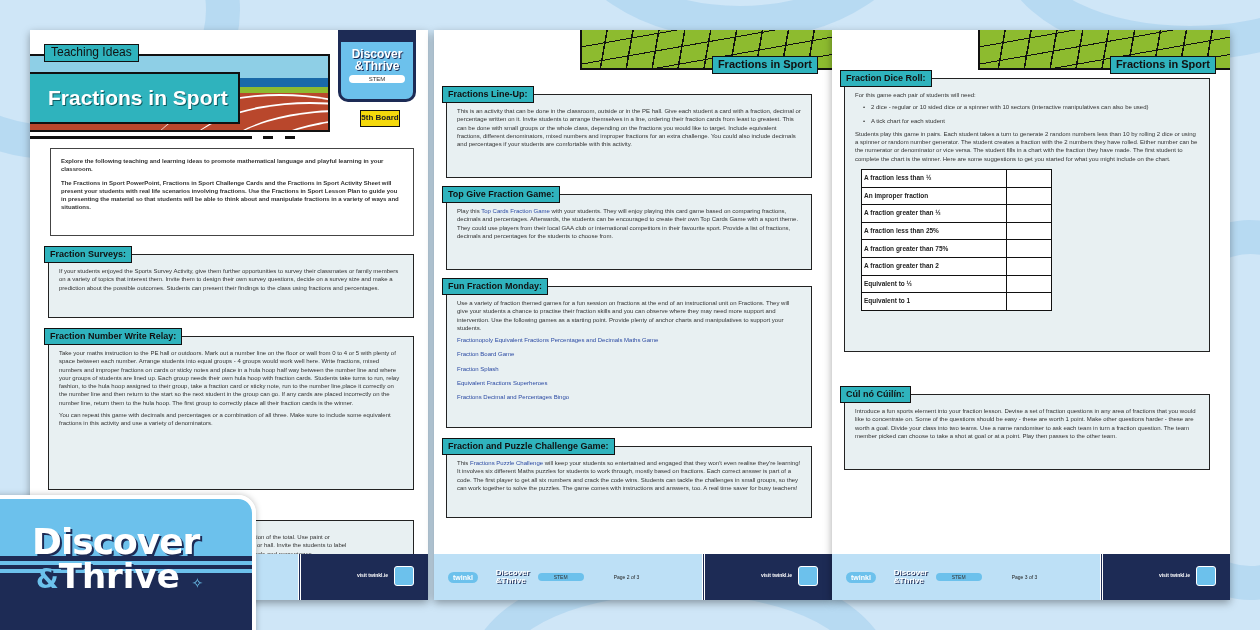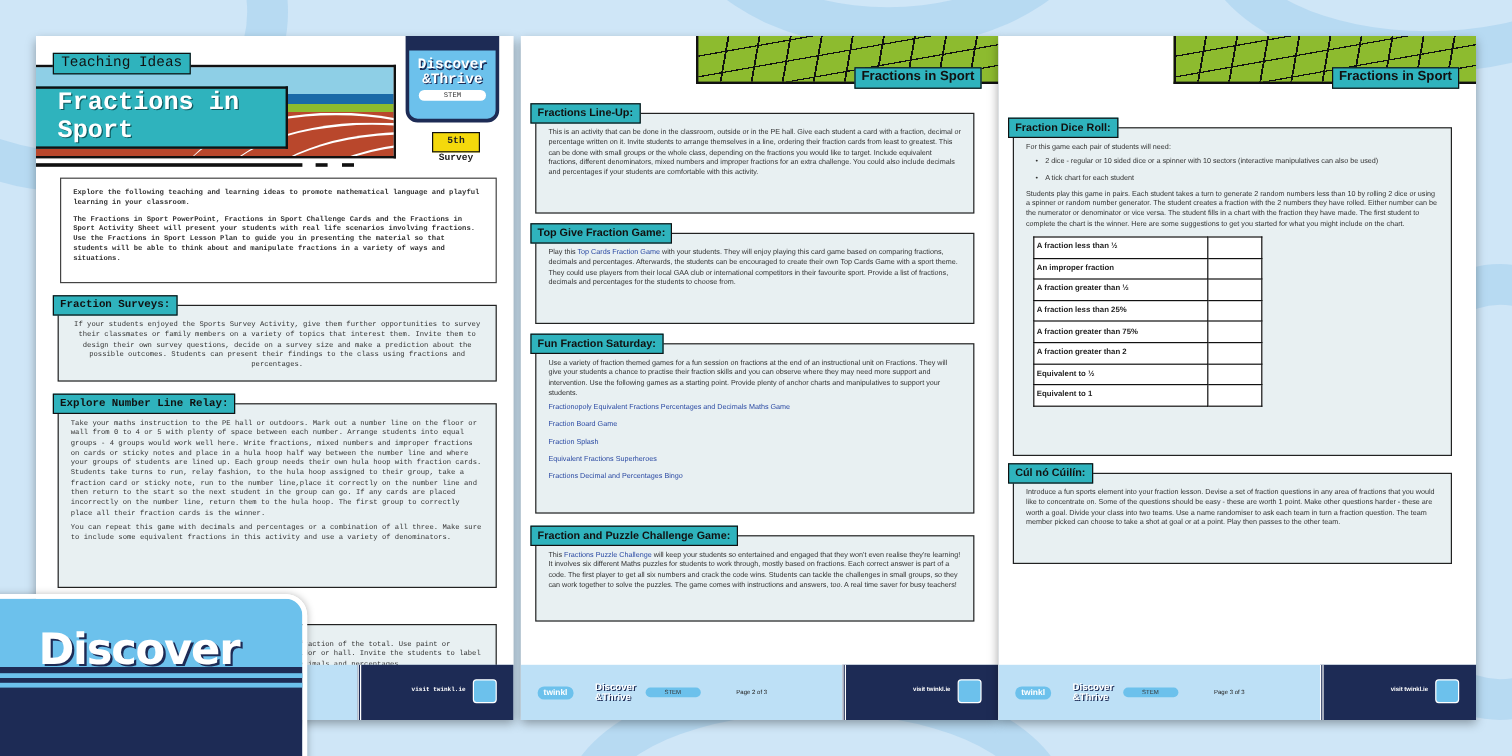--- a/index.html
+++ b/index.html
@@ -13,21 +13,21 @@
   .bg-swirl {
     position: absolute; border-radius: 50%;
     border: 34px solid #b3d7f1; opacity: .85;
   }
   .page {
     position: absolute; top: 30px; width: 398px; height: 570px;
     background: #fff;
     box-shadow: 0 3px 8px rgba(0,0,0,.35);
     overflow: hidden;
   }
-  #page1 { left: 30px; font-family: Liberation Mono, monospace; }
+  #page1 { left: 30px; }
   #page2 { left: 434px; }
   #page3 { left: 832px; }
 
   
   .tag-label {
     position: absolute; left: 14px; top: 14px; height: 18px; padding: 0 6px;
     background: #2fb3bd; border: 1.5px solid #111; font-size: 12px;
     line-height: 15px; color: #111; z-index: 3;
   }
   .hero {
@@ -161,36 +161,36 @@
   <div class="hero-rule"></div>
   <div class="hero-dash" style="left:233px;"></div>
   <div class="hero-dash" style="left:255px;"></div>
 
   <div class="badge">
     <div class="badge-logo">
       <span>Discover</span><br><span>&amp;Thrive</span>
     </div>
     <div class="badge-stem">STEM</div>
   </div>
-  <div class="class-badge">5th Survey</div>
+  <div class="class-badge">5th Board</div>
 
   <div class="intro-box">
     <p>Explore the following teaching and learning ideas to promote mathematical language and playful learning in your classroom.</p>
     <p>The Fractions in Sport PowerPoint, Fractions in Sport Challenge Cards and the Fractions in Sport Activity Sheet will present your students with real life scenarios involving fractions. Use the Fractions in Sport Lesson Plan to guide you in presenting the material so that students will be able to think about and manipulate fractions in a variety of ways and situations.</p>
   </div>
 
-  <div class="section" style="left:14px;top:216px;width:370px;height:72px;text-align:center;">
+  <div class="section" style="left:14px;top:216px;width:370px;height:72px;">
     <div class="sec-title">Fraction Surveys:</div>
     <div class="sec-body" style="height:64px;">
       <p>If your students enjoyed the Sports Survey Activity, give them further opportunities to survey their classmates or family members on a variety of topics that interest them. Invite them to design their own survey questions, decide on a survey size and make a prediction about the possible outcomes. Students can present their findings to the class using fractions and percentages.</p>
     </div>
   </div>
 
   <div class="section" style="left:14px;top:298px;width:370px;height:162px;">
-    <div class="sec-title">Explore Number Line Relay:</div>
+    <div class="sec-title">Fraction Number Write Relay:</div>
     <div class="sec-body" style="height:154px;">
       <p>Take your maths instruction to the PE hall or outdoors. Mark out a number line on the floor or wall from 0 to 4 or 5 with plenty of space between each number. Arrange students into equal groups - 4 groups would work well here. Write fractions, mixed numbers and improper fractions on cards or sticky notes and place in a hula hoop half way between the number line and where your groups of students are lined up. Each group needs their own hula hoop with fraction cards. Students take turns to run, relay fashion, to the hula hoop assigned to their group, take a fraction card or sticky note, run to the number line,place it correctly on the number line and then return to the start so the next student in the group can go. If any cards are placed incorrectly on the number line, return them to the hula hoop. The first group to correctly place all their fraction cards is the winner.</p>
       <p>You can repeat this game with decimals and percentages or a combination of all three. Make sure to include some equivalent fractions in this activity and use a variety of denominators.</p>
     </div>
   </div>
 
   <div class="section" style="left:14px;top:482px;width:370px;height:60px;">
     <div class="sec-title">Fraction Art:</div>
     <div class="sec-body" style="height:52px;padding-left:186px;">
       <div>s a fraction of the total. Use paint or</div>
@@ -220,21 +220,21 @@
   <div class="section" style="left:8px;top:156px;width:370px;height:84px;">
     <div class="sec-title">Top Give Fraction Game:</div>
     <div class="sec-body" style="height:76px;">
       <p>
         <span>Play this </span><span class="link">Top Cards Fraction Game</span><span> with your students. They will enjoy playing this card game based on comparing fractions, decimals and percentages. Afterwards, the students can be encouraged to create their own Top Cards Game with a sport theme. They could use players from their local GAA club or international competitors in their favourite sport. Provide a list of fractions, decimals and percentages for the students to choose from.</span>
       </p>
     </div>
   </div>
 
   <div class="section" style="left:8px;top:248px;width:370px;height:150px;">
-    <div class="sec-title">Fun Fraction Saturday:</div>
+    <div class="sec-title">Fun Fraction Monday:</div>
     <div class="sec-body" style="height:142px;">
       <p>Use a variety of fraction themed games for a fun session on fractions at the end of an instructional unit on Fractions. They will give your students a chance to practise their fraction skills and you can observe where they may need more support and intervention. Use the following games as a starting point. Provide plenty of anchor charts and manipulatives to support your students.</p>
       <div class="link-list">
         <div class="link">Fractionopoly Equivalent Fractions Percentages and Decimals Maths Game</div>
         <div class="link">Fraction Board Game</div>
         <div class="link">Fraction Splash</div>
         <div class="link">Equivalent Fractions Superheroes</div>
         <div class="link">Fractions Decimal and Percentages Bingo</div>
       </div>
     </div>
@@ -257,21 +257,21 @@
     <div class="dark"></div>
     <span class="visit">visit twinkl.ie</span>
     <span class="twinkl-mark"></span>
   </div>
 </div>
 
 <div class="page" id="page3">
   <div class="pitch"></div>
   <div class="pitch-label">Fractions in Sport</div>
 
-  <div class="section" style="left:8px;top:68px;width:370px;height:282px;">
+  <div class="section" style="left:8px;top:40px;width:370px;height:282px;">
     <div class="sec-title">Fraction Dice Roll:</div>
     <div class="sec-body" style="height:274px;">
       <p>For this game each pair of students will need:</p>
       <ul class="bullets">
         <li>2 dice - regular or 10 sided dice or a spinner with 10 sectors (interactive manipulatives can also be used)</li>
         <li>A tick chart for each student</li>
       </ul>
       <p>Students play this game in pairs. Each student takes a turn to generate 2 random numbers less than 10 by rolling 2 dice or using a spinner or random number generator. The student creates a fraction with the 2 numbers they have rolled. Either number can be the numerator or denominator or vice versa. The student fills in a chart with the fraction they have made. The first student to complete the chart is the winner. Here are some suggestions to get you started for what you might include on the chart.</p>
       <table class="tick">
         <tbody>
@@ -328,14 +328,15 @@
     <span class="visit">visit twinkl.ie</span>
     <span class="twinkl-mark"></span>
   </div>
 </div>
 
 <div class="brand-card">
   <div class="brand-stripe" style="top:62px;"></div>
   <div class="brand-stripe" style="top:70px;"></div>
   <div class="brand-text">
     <span class="l1">Discover</span>
+    <span class="l2"><span class="amp">&amp;</span><span>Thrive</span> <span class="sparkle">✧</span></span>
   </div>
 </div>
 
 </body></html>

